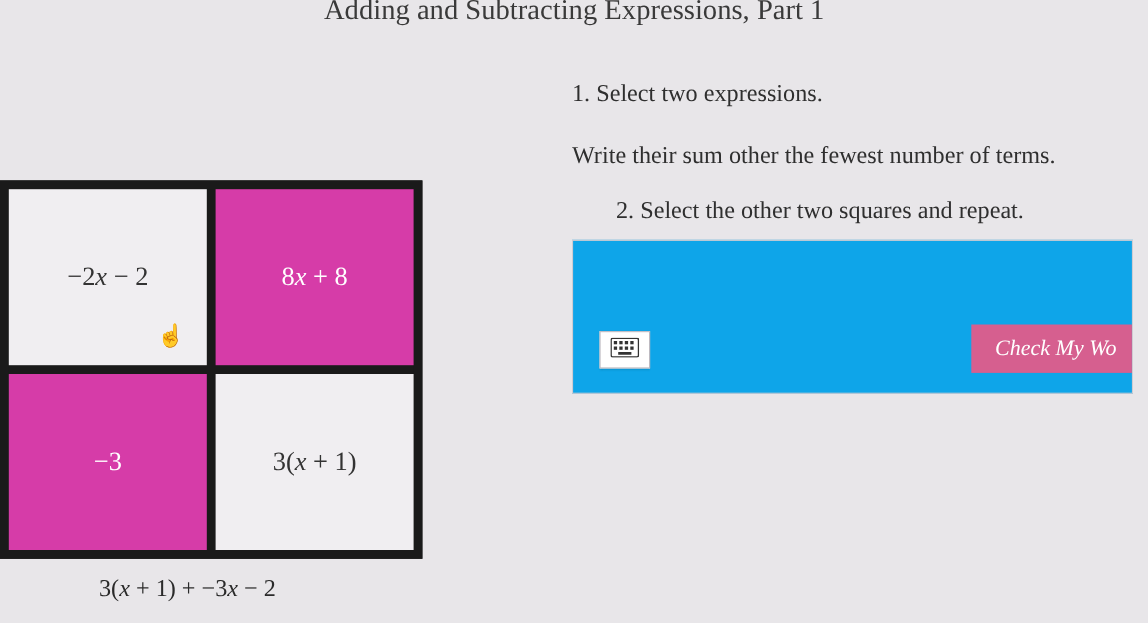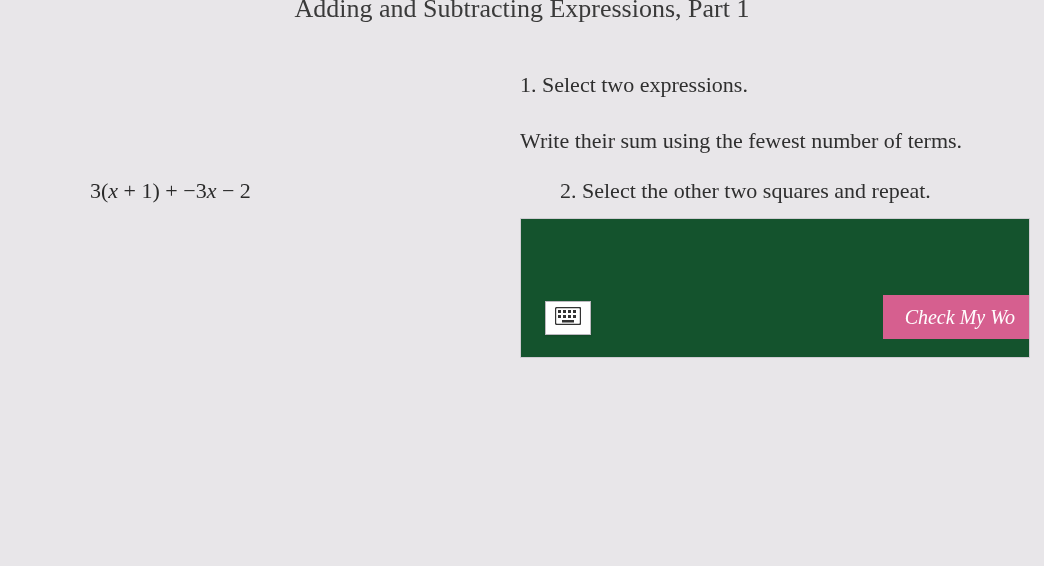--- a/index.html
+++ b/index.html
@@ -71,21 +71,21 @@
     padding-top: 28px;
     font-size: 22px;
     color: #2f2f2f;
   }
   .step1 { margin-bottom: 30px; }
   .instr { margin-bottom: 24px; font-style: italic;}
   .instr-label { font-style: normal; }
   .answer1 { font-style: italic; margin-bottom: 26px; }
   .step2 { margin-bottom: 14px; margin-left: 40px; }
   .input-box {
-    background: #14532d;
+    background: #0ea5e9;
     border: 1px solid #cfccd2;
     height: 140px;
     margin-top: 0;
     position: relative;
     width: 510px;
   }
   .kbd-btn {
     position: absolute;
     left: 24px;
     bottom: 22px;
@@ -118,32 +118,47 @@
   }
   .nonit { font-style: normal; }
 </style>
 </head>
 <body>
 
 <div class="page-title">Adding and Subtracting Expressions, Part 1</div>
 
 <div class="main">
   <div class="left">
+    <div class="grid">
+      <div class="cell white">
+        <span><span class="nonit">−2</span>x <span class="nonit">− 2</span></span>
+        <span class="cursor-icon">☝</span>
+      </div>
+      <div class="cell pink">
+        <span><span class="nonit">8</span>x <span class="nonit">+ 8</span></span>
+      </div>
+      <div class="cell pink">
+        <span><span class="nonit">−3</span></span>
+      </div>
+      <div class="cell white">
+        <span><span class="nonit">3(</span>x <span class="nonit">+ 1)</span></span>
+      </div>
+    </div>
     <div class="below-expr">
       <span class="nonit">3(</span>x <span class="nonit">+ 1) + −3</span>x <span class="nonit">− 2</span>
     </div>
   </div>
 
   <div class="right">
     <div class="step1">
       <span class="nonit">1.</span>
       <span class="nonit">Select two expressions.</span>
     </div>
     <div class="instr">
-      <span class="instr-label">Write their sum using the fewest number of terms.</span>
+      <span class="instr-label">Write their sum other the fewest number of terms.</span>
     </div>
     <div class="step2">
       <span class="nonit">2.</span>
       <span class="nonit">Select the other two squares and repeat.</span>
     </div>
     <div class="input-box">
       <div class="kbd-btn">
         <span>
           <svg viewBox="0 0 26 18">
             <rect x="0.5" y="0.5" width="25" height="17" rx="1.5" fill="none" stroke="#333" stroke-width="1.4"></rect>

